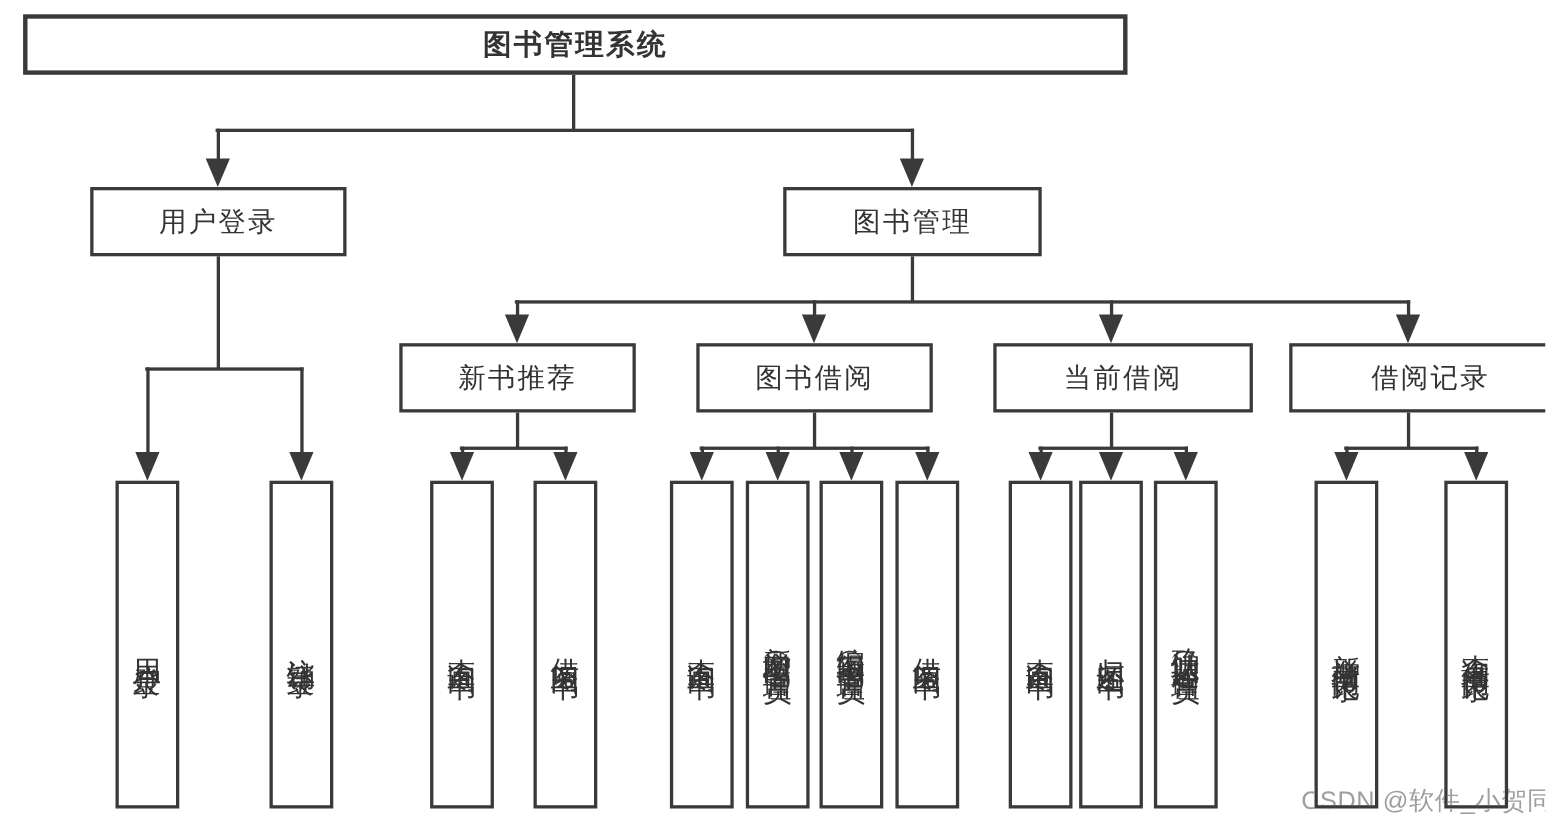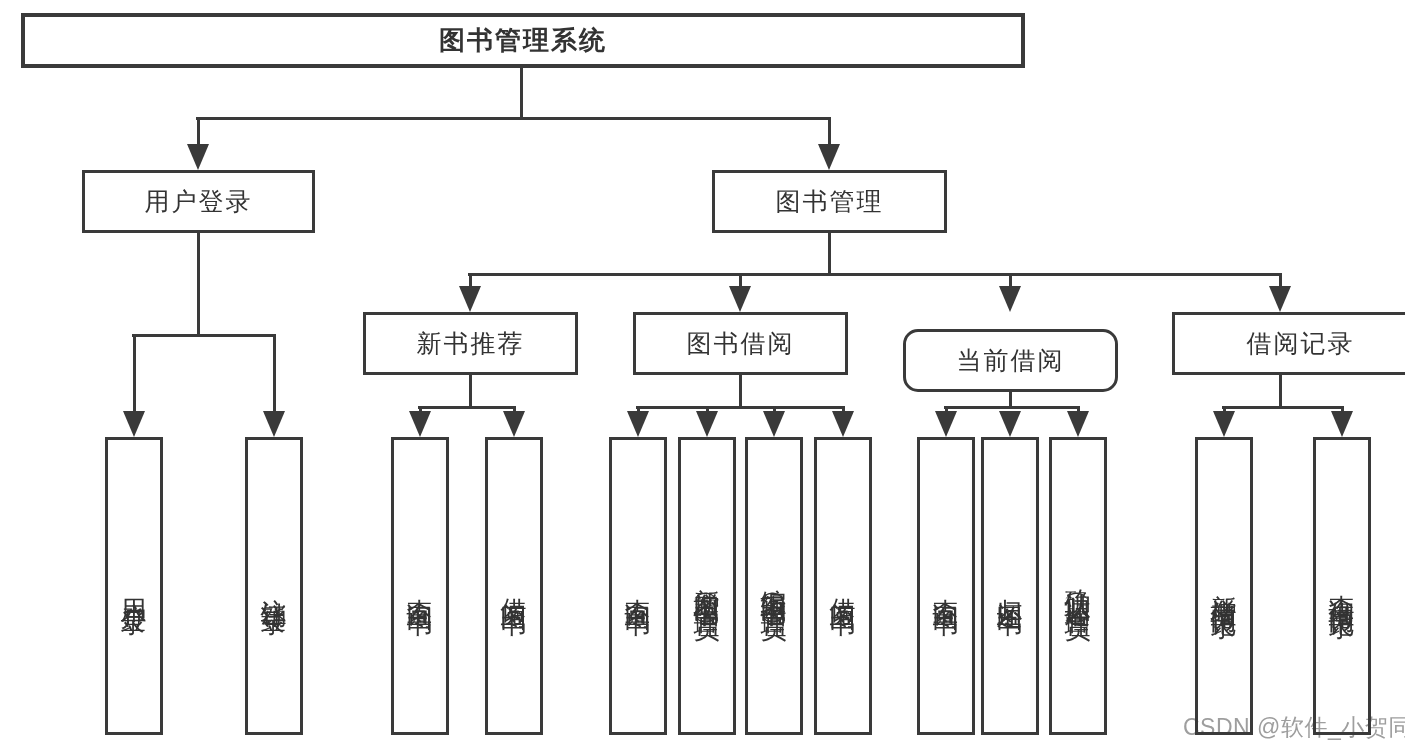--- a/index.html
+++ b/index.html
@@ -106,21 +106,21 @@
   <div class="arrow" style="left:729px; top:286px;"></div>
   <div class="arrow" style="left:999px; top:286px;"></div>
   <div class="arrow" style="left:1269px; top:286px;"></div>
 
   <div class="node" style="left:633px; top:312px; width:215px; height:63px;">
     <span>图书借阅</span>
   </div>
   <div class="node" style="left:363px; top:312px; width:215px; height:63px;">
     <span>新书推荐</span>
   </div>
-  <div class="node" style="left:903px; top:329px; width:215px; height:63px;border-radius:15px;">
+  <div class="node" style="left:903px; top:312px; width:236px; height:63px;">
     <span>当前借阅</span>
   </div>
   <div class="node" style="left:1172px; top:312px; width:257px; height:63px;">
     <span>借阅记录</span>
   </div>
 
   <div class="vline" style="left:469px; top:373px; height:35px;"></div>
   <div class="hline" style="left:418px; top:406px; width:98px;"></div>
   <div class="vline" style="left:419px; top:406px; height:8px;"></div>
   <div class="vline" style="left:513px; top:406px; height:8px;"></div>

